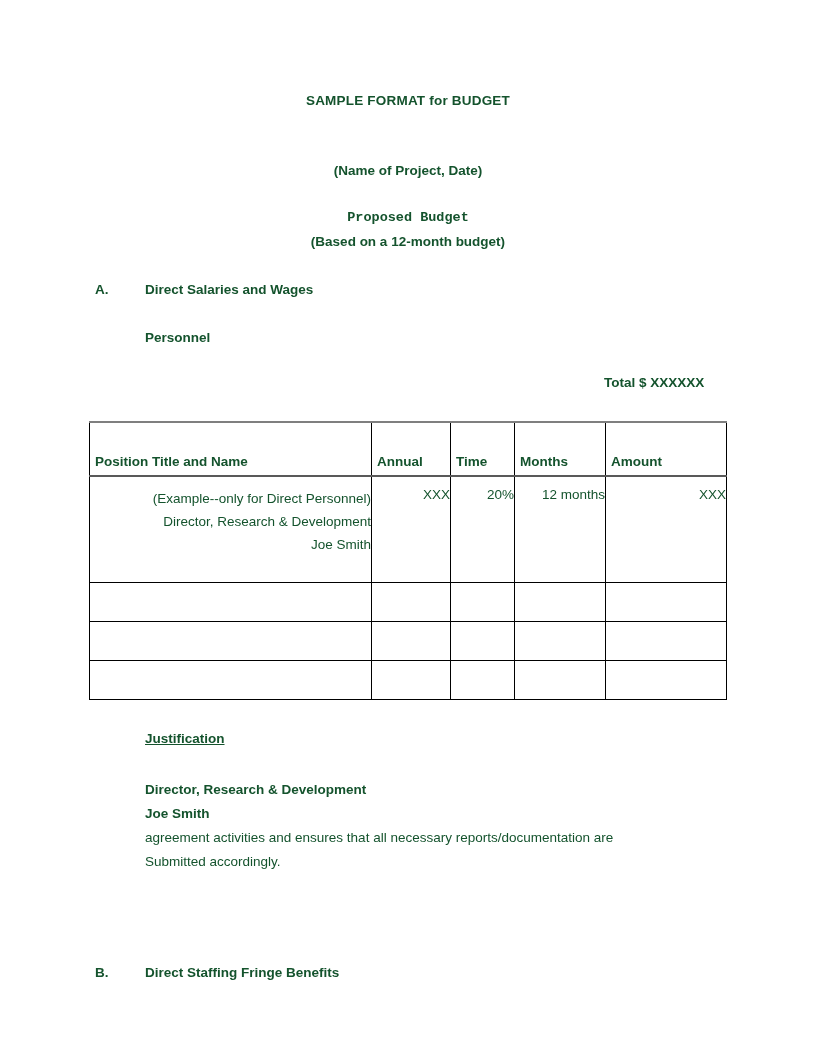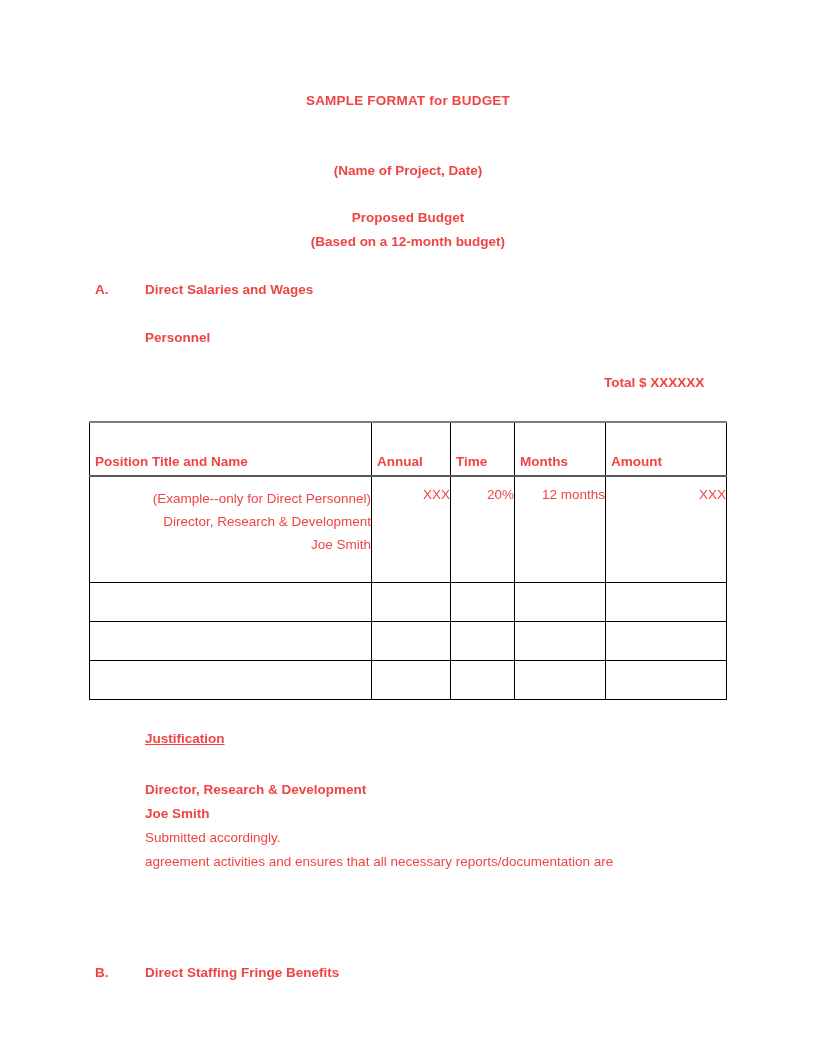--- a/index.html
+++ b/index.html
@@ -6,21 +6,21 @@
     margin: 0;
     padding: 0;
     background: #ffffff;
   }
   .page {
     position: relative;
     width: 816px;
     height: 1056px;
     background: #ffffff;
     font-family: "Liberation Sans", sans-serif;
-    color: #ef4444;
+    color: #14532d;
     overflow: hidden;
   }
 
   
   .doc-title {
     position: absolute;
     left: 0;
     top: 93px;
     width: 816px;
     text-align: center;
@@ -38,20 +38,21 @@
     font-weight: bold;
   }
   .subtitle-proposed {
     position: absolute;
     left: 0;
     top: 210px;
     width: 816px;
     text-align: center;
     font-size: 13.5px;
     font-weight: bold;
+    font-family: Liberation Mono, monospace;
   }
   .subtitle-based {
     position: absolute;
     left: 0;
     top: 234px;
     width: 816px;
     text-align: center;
     font-size: 13.5px;
     font-weight: bold;
   }
@@ -232,22 +233,22 @@
         </tr>
       </tbody>
     </table>
   </div>
 
   <div class="sub-label label-justification">Justification</div>
 
   <div class="just-block">
     <div class="jb-head">Director, Research &amp; Development</div>
     <div class="jb-head">Joe Smith</div>
+    <div class="jb-line">agreement activities and ensures that all necessary reports/documentation are</div>
     <div class="jb-line">Submitted accordingly.</div>
-    <div class="jb-line">agreement activities and ensures that all necessary reports/documentation are</div>
   </div>
 
   <div class="section section-b">
     <span class="marker">B.</span>
     <span class="title">Direct Staffing Fringe Benefits</span>
   </div>
 
   <div class="sub-label label-fringe">Fringe Benefits</div>
 
 </div>

